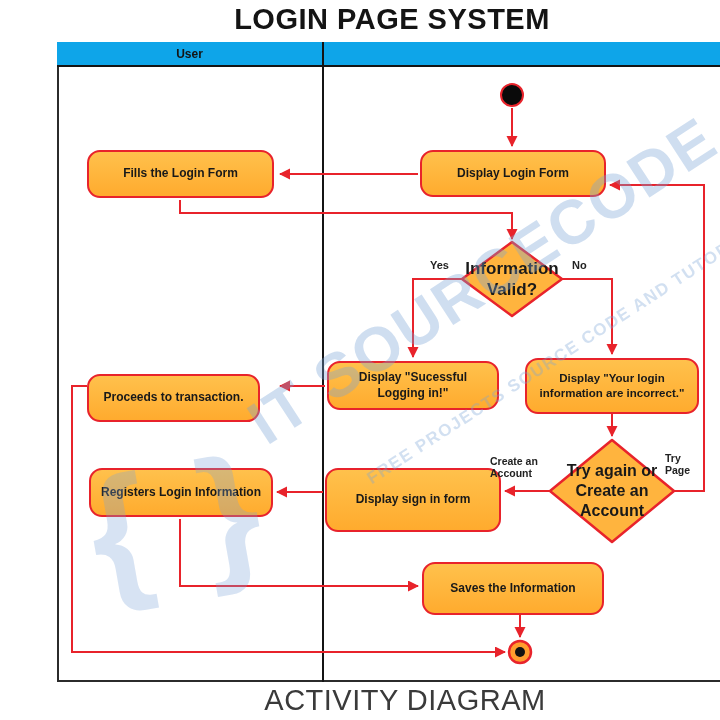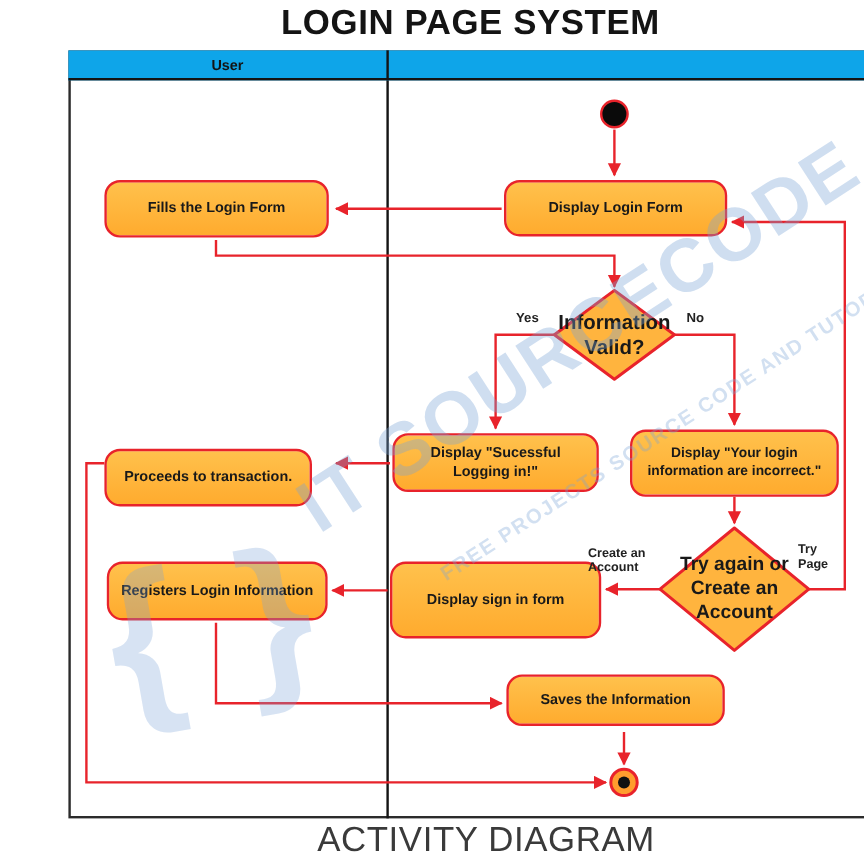--- a/index.html
+++ b/index.html
@@ -123,21 +123,21 @@
   <div class="node" style="left:295px; top:361px; width:172px; height:49px;">Display "Sucessful Logging in!"</div>
 
   <div class="node" style="left:493px; top:358px; width:174px; height:56px; font-size:11.5px;">Display "Your login information are incorrect."</div>
 
   <div class="node" style="left:55px; top:374px; width:173px; height:48px;">Proceeds to transaction.</div>
 
   <div class="node" style="left:293px; top:468px; width:176px; height:64px;">Display sign in form</div>
 
   <div class="node" style="left:57px; top:468px; width:184px; height:49px;">Registers Login Information</div>
 
-  <div class="node" style="left:390px; top:562px; width:182px; height:43px;">Saves the Information</div>
+  <div class="node" style="left:390px; top:562px; width:182px; height:53px;">Saves the Information</div>
 
   <div class="diamond-label" style="left:432px; top:258px; width:96px; height:42px;">Information Valid?</div>
 
   <div class="diamond-label" style="left:527px; top:463px; width:106px; height:56px; font-size:16px;">Try again or Create an Account</div>
 
   <div class="edge-label" style="left:398px; top:259px; width:34px;">Yes</div>
   <div class="edge-label" style="left:540px; top:259px; width:30px;">No</div>
   <div class="edge-label" style="left:458px; top:455px; width:68px; font-size:10.5px;">Create an Account</div>
   <div class="edge-label" style="left:633px; top:452px; width:40px; font-size:10.5px;">Try Page</div>
 

